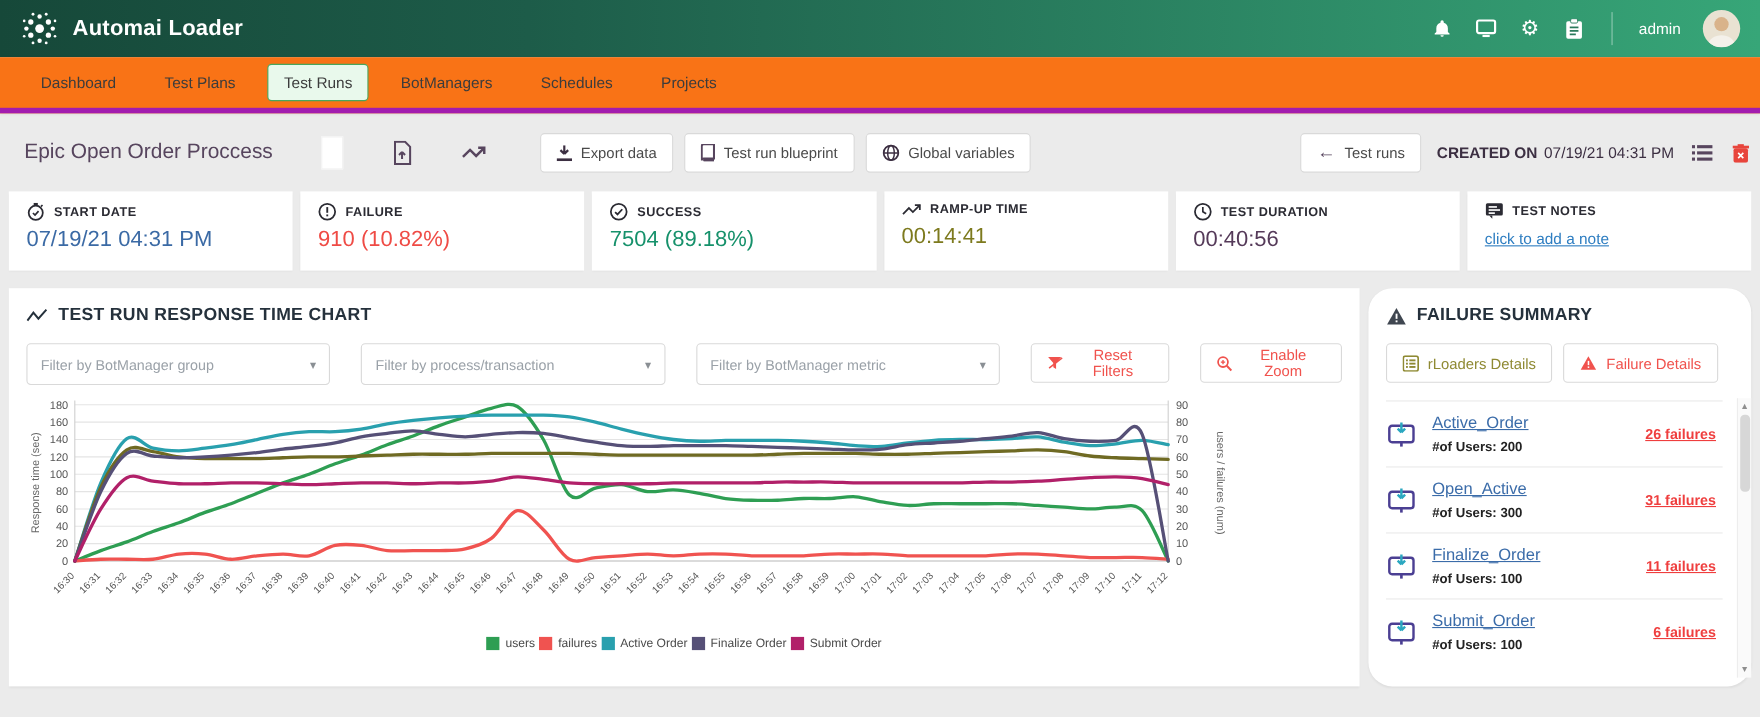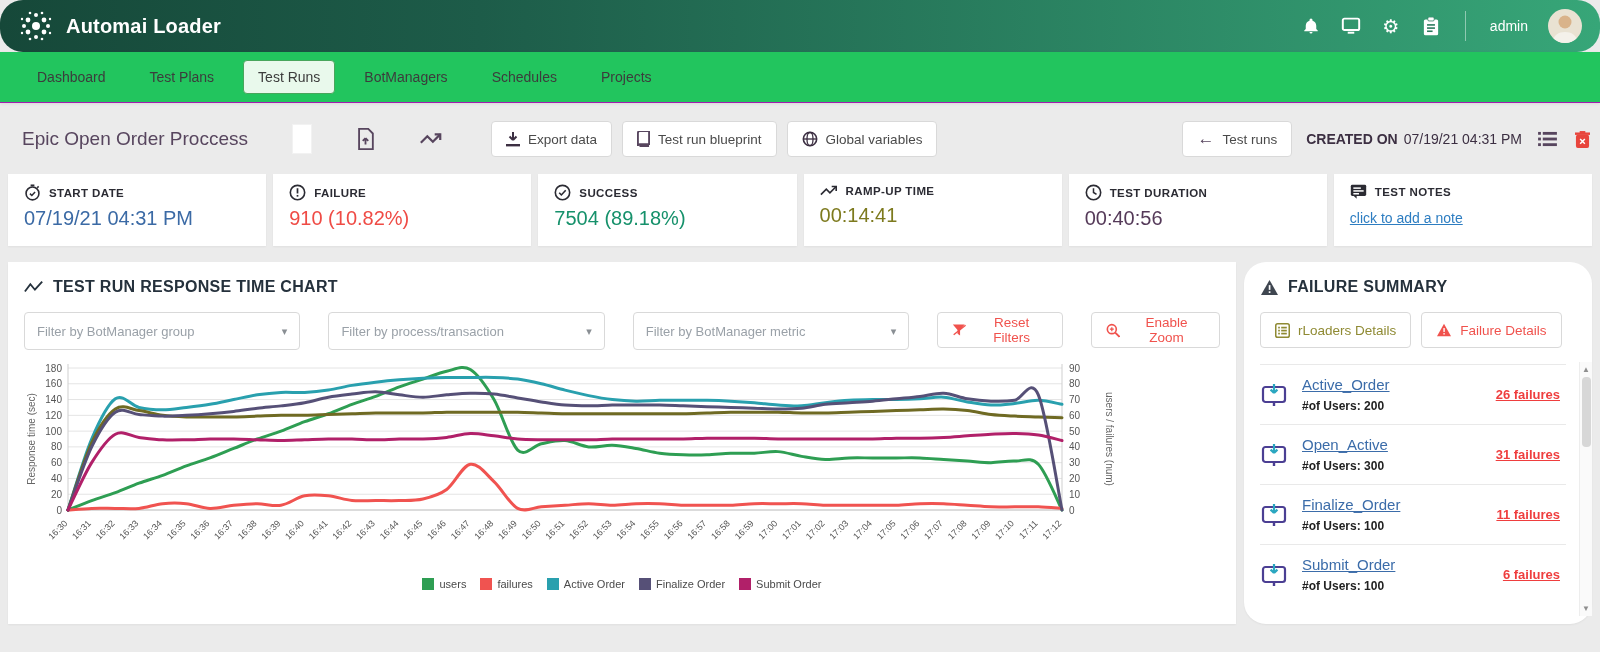--- a/index.html
+++ b/index.html
@@ -1,33 +1,33 @@
 <!DOCTYPE html>
 <html><head>
 <meta charset="utf-8">
 <style>
   * { margin:0; padding:0; box-sizing:border-box; }
   html,body { width:1600px; height:652px; overflow:hidden; background:#ebebeb;
     font-family:"Liberation Sans", sans-serif; color:#333; }
 
   
   .topbar { height:52px; background:linear-gradient(90deg,#164839 0%,#1d5c49 30%,#37a678 100%);
-    display:flex; align-items:center; padding:0 18px;border-radius:23px; }
+    display:flex; align-items:center; padding:0 18px; }
   .brand { display:flex; align-items:center; gap:12px; }
   .brand-title { color:#fff; font-size:20px; font-weight:bold; letter-spacing:.2px; }
   .top-right { margin-left:auto; display:flex; align-items:center; gap:20px; }
   .tico { width:20px; height:20px; display:flex; align-items:center; justify-content:center; cursor:pointer; }
   .gear-glyph { color:#fff; font-size:19px; line-height:1; }
   .vsep { width:1px; height:30px; background:rgba(255,255,255,.45); margin:0 4px; }
   .admin-name { color:#fff; font-size:14px; }
   .avatar { width:34px; height:34px; border-radius:50%; background:#e9e2d2; overflow:hidden; display:flex; align-items:flex-end; justify-content:center; }
 
   
-  .nav { height:51px; background:#22c55e; display:flex; align-items:center; gap:14px; padding:0 22px;
-    border-bottom:1px solid #a21caf; box-shadow:0 1px 3px rgba(0,0,0,.08); }
+  .nav { height:51px; background:#f97316; display:flex; align-items:center; gap:14px; padding:0 22px;
+    border-bottom:5px solid #a21caf; box-shadow:0 1px 3px rgba(0,0,0,.08); }
   .nav-item { font-size:14px; color:#3c3c3c; padding:8px 14px; border:1px solid transparent; border-radius:4px; cursor:pointer; }
   .nav-item.active { background:#e9f9ec; border-color:#48a65c; }
 
   .page { padding:0 8px; }
 
   
   .title-row { margin-top:18px; display:flex; align-items:center;gap:32px; }
   .page-title { font-size:19px; color:#57455e; font-weight:normal; margin-left:14px; }
   .title-box { width:20px; height:30px; background:#fff; margin-left:12px; border:1px solid #f2f2f2; }
   .icon-btn { background:none; border:none; cursor:pointer; padding:2px; display:flex; align-items:center; }
@@ -57,21 +57,21 @@
     color:#25313c; letter-spacing:.3px; }
 
   .filters { display:flex; gap:28px; margin-top:16px; }
   .select { width:287px; height:38px; border:1px solid #d9d9d9; border-radius:4px; background:#fff;
     display:flex; align-items:center; padding:0 12px; cursor:pointer; }
   .select .ph { color:#9aa1a8; font-size:13px; flex:1; }
   .select .caret { color:#8a8f94; font-size:11px; }
   .btn-red { color:#f0524d; }
 
   #chart-wrap { margin-top:10px; }
-  #chart-legend { display:flex; justify-content:center; gap:14px; margin-top:2px; }
+  #chart-legend { display:flex; justify-content:center; gap:4px; margin-top:2px; }
   .leg-item { display:flex; align-items:center; gap:5px; font-size:11px; color:#4a4a4a; }
   .leg-sq { width:12px; height:12px; display:inline-block; }
 
   
   .fail-btns { display:flex; gap:10px; margin-top:16px; padding-bottom:16px; }
   .btn-olive { color:#8f8a33; }
   .fail-item { border-top:1px solid #e9e9e9; padding:11px 0; display:flex; align-items:center; gap:14px; }
   .fail-info { flex:1; }
   .fail-name { font-size:15px; color:#3b6ca9; text-decoration:underline; }
   .fail-users { margin-top:5px; font-size:12px; color:#222; font-weight:bold; }

